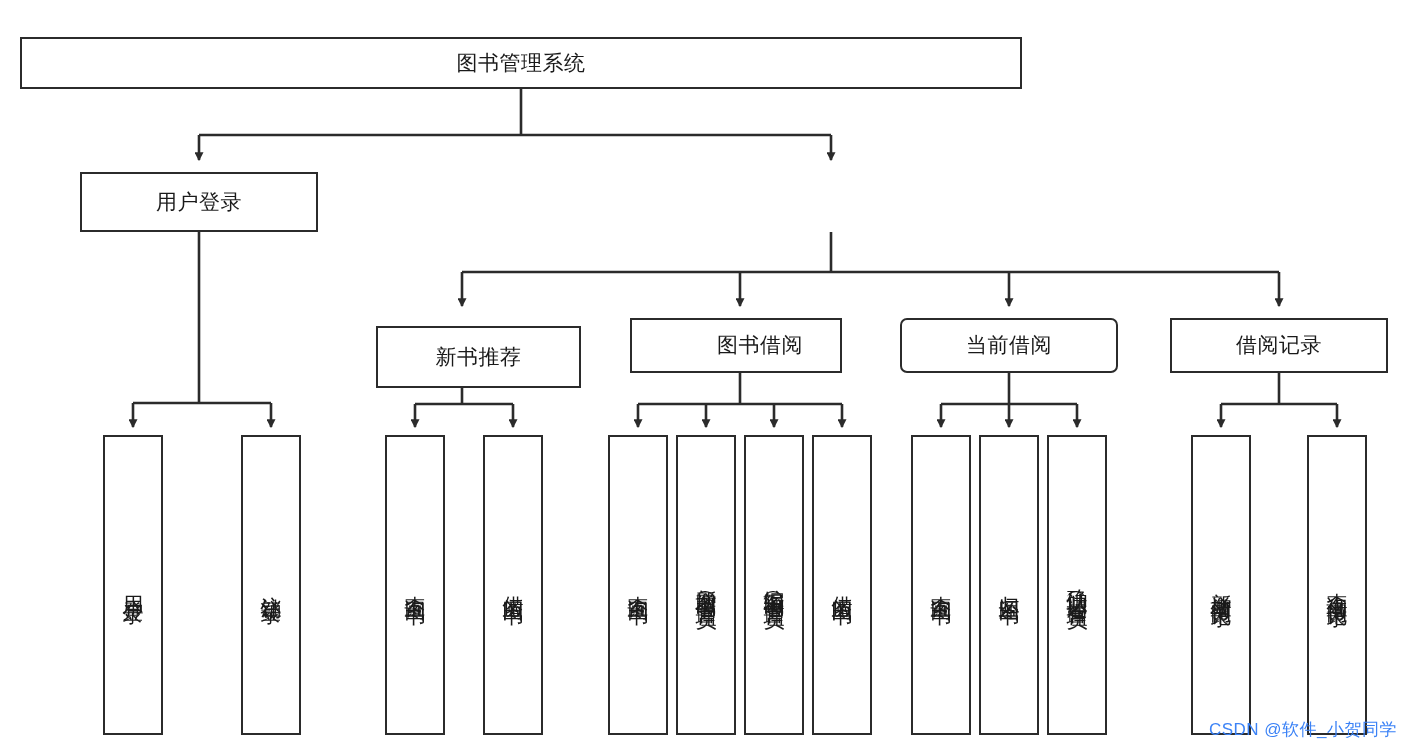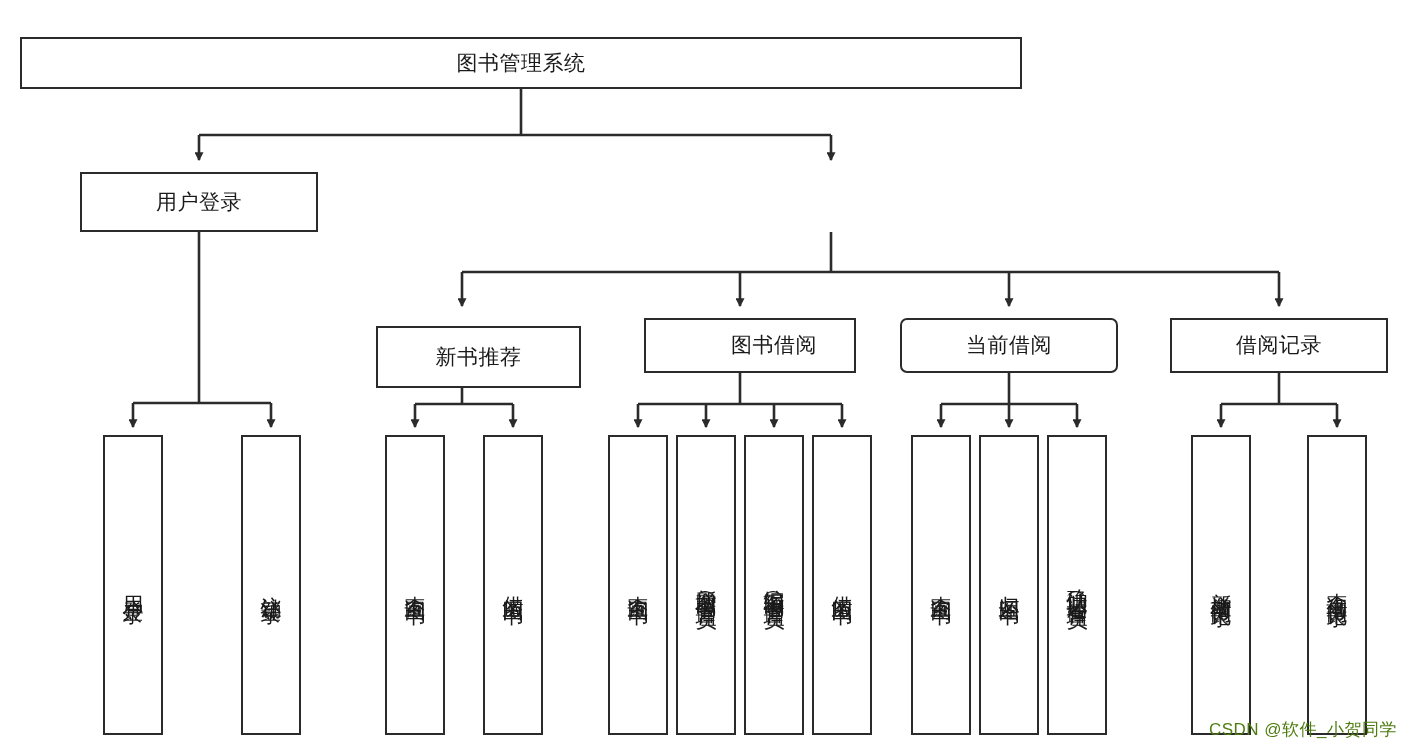--- a/index.html
+++ b/index.html
@@ -63,21 +63,21 @@
     line-height: 1.05;
     letter-spacing: 3px;
     white-space: nowrap;
     text-align: center;
   }
   .watermark {
     position: absolute;
     right: 8px;
     bottom: 6px;
     font-size: 17px;
-    color: #4d7c0f;
+    color: #3b82f6;
     letter-spacing: 0.5px;
     z-index: 5;
     white-space: nowrap;
   }
 </style>
 </head>
 <body>
 
 <div id="canvas">
 
@@ -137,21 +137,21 @@
 
   <div class="node horiz" style="left:80px; top:172px; width:238px; height:60px;">
     <span class="lbl">用户登录</span>
   </div>
 
 
   <div class="node horiz" style="left:376px; top:318px; width:205px; height:62px;margin-top:8px;">
     <span class="lbl">新书推荐</span>
   </div>
 
-  <div class="node horiz" style="left:644px; top:318px; width:212px; height:55px;padding-left:48px;">
+  <div class="node horiz" style="left:630px; top:318px; width:212px; height:55px;padding-left:48px;">
     <span class="lbl">图书借阅</span>
   </div>
 
   <div class="node horiz" style="left:900px; top:318px; width:218px; height:55px;border-radius:7px;">
     <span class="lbl">当前借阅</span>
   </div>
 
   <div class="node horiz" style="left:1170px; top:318px; width:218px; height:55px;font-family:Liberation Serif, serif;">
     <span class="lbl">借阅记录</span>
   </div>

